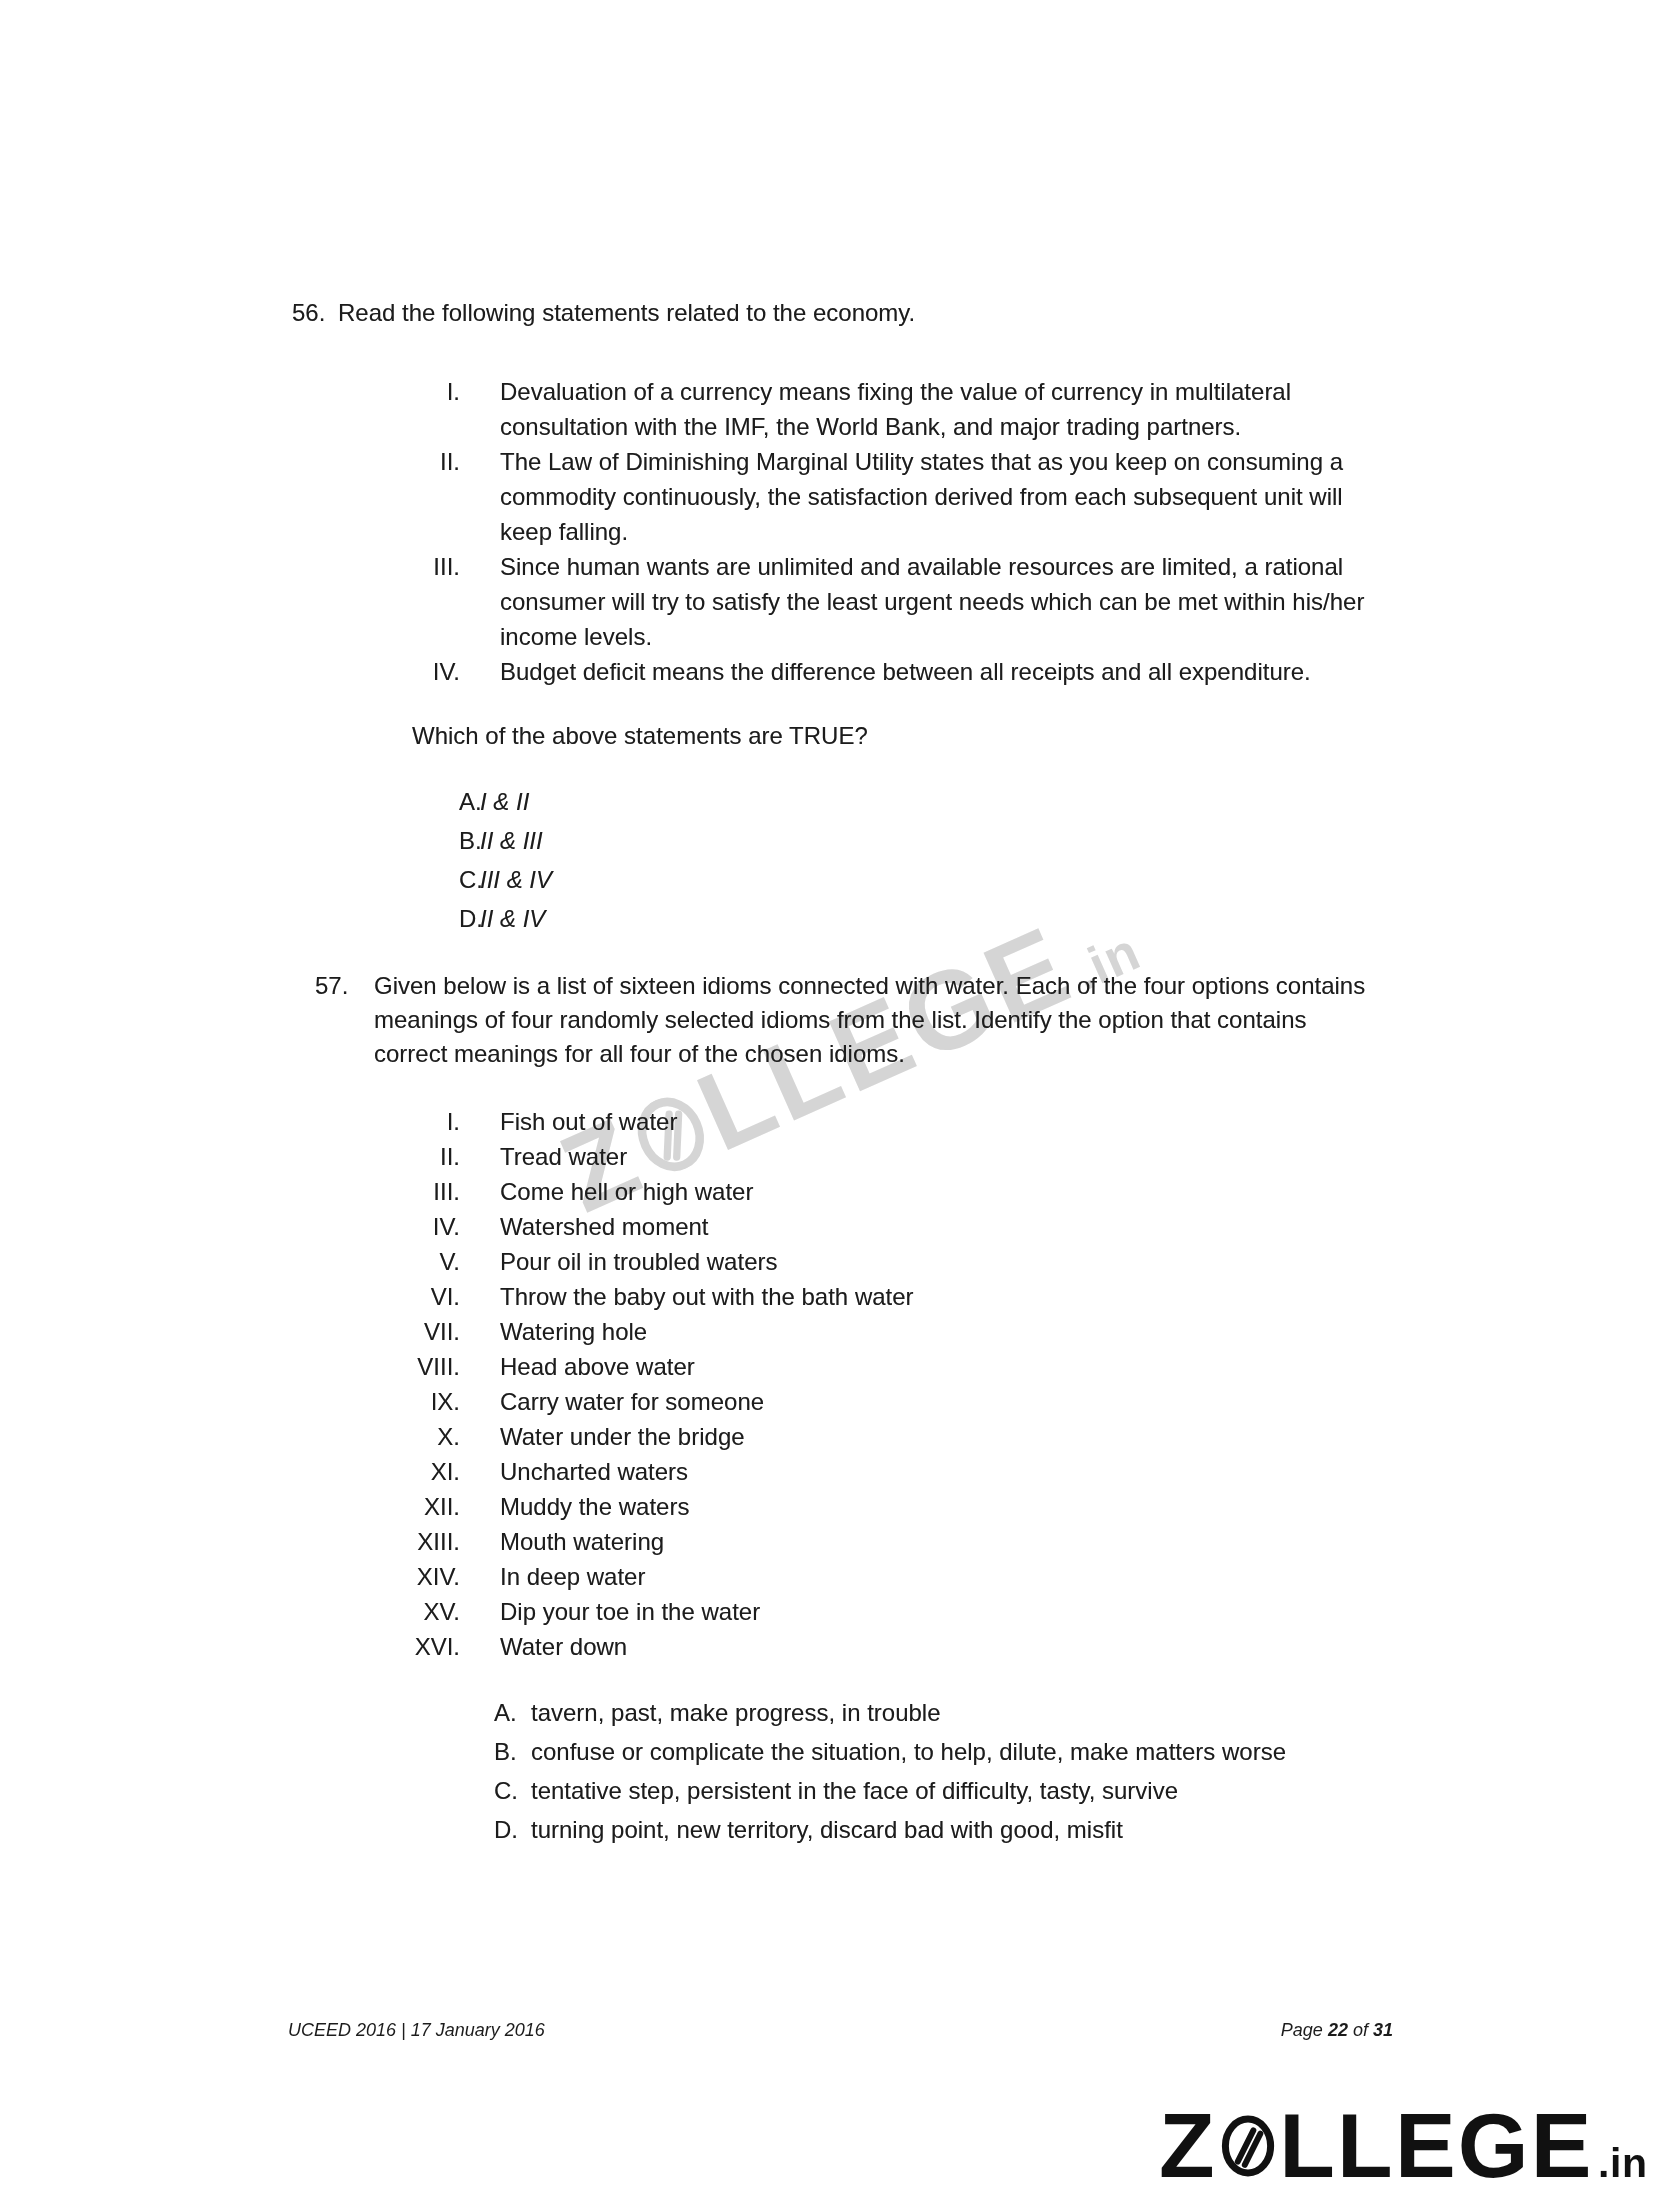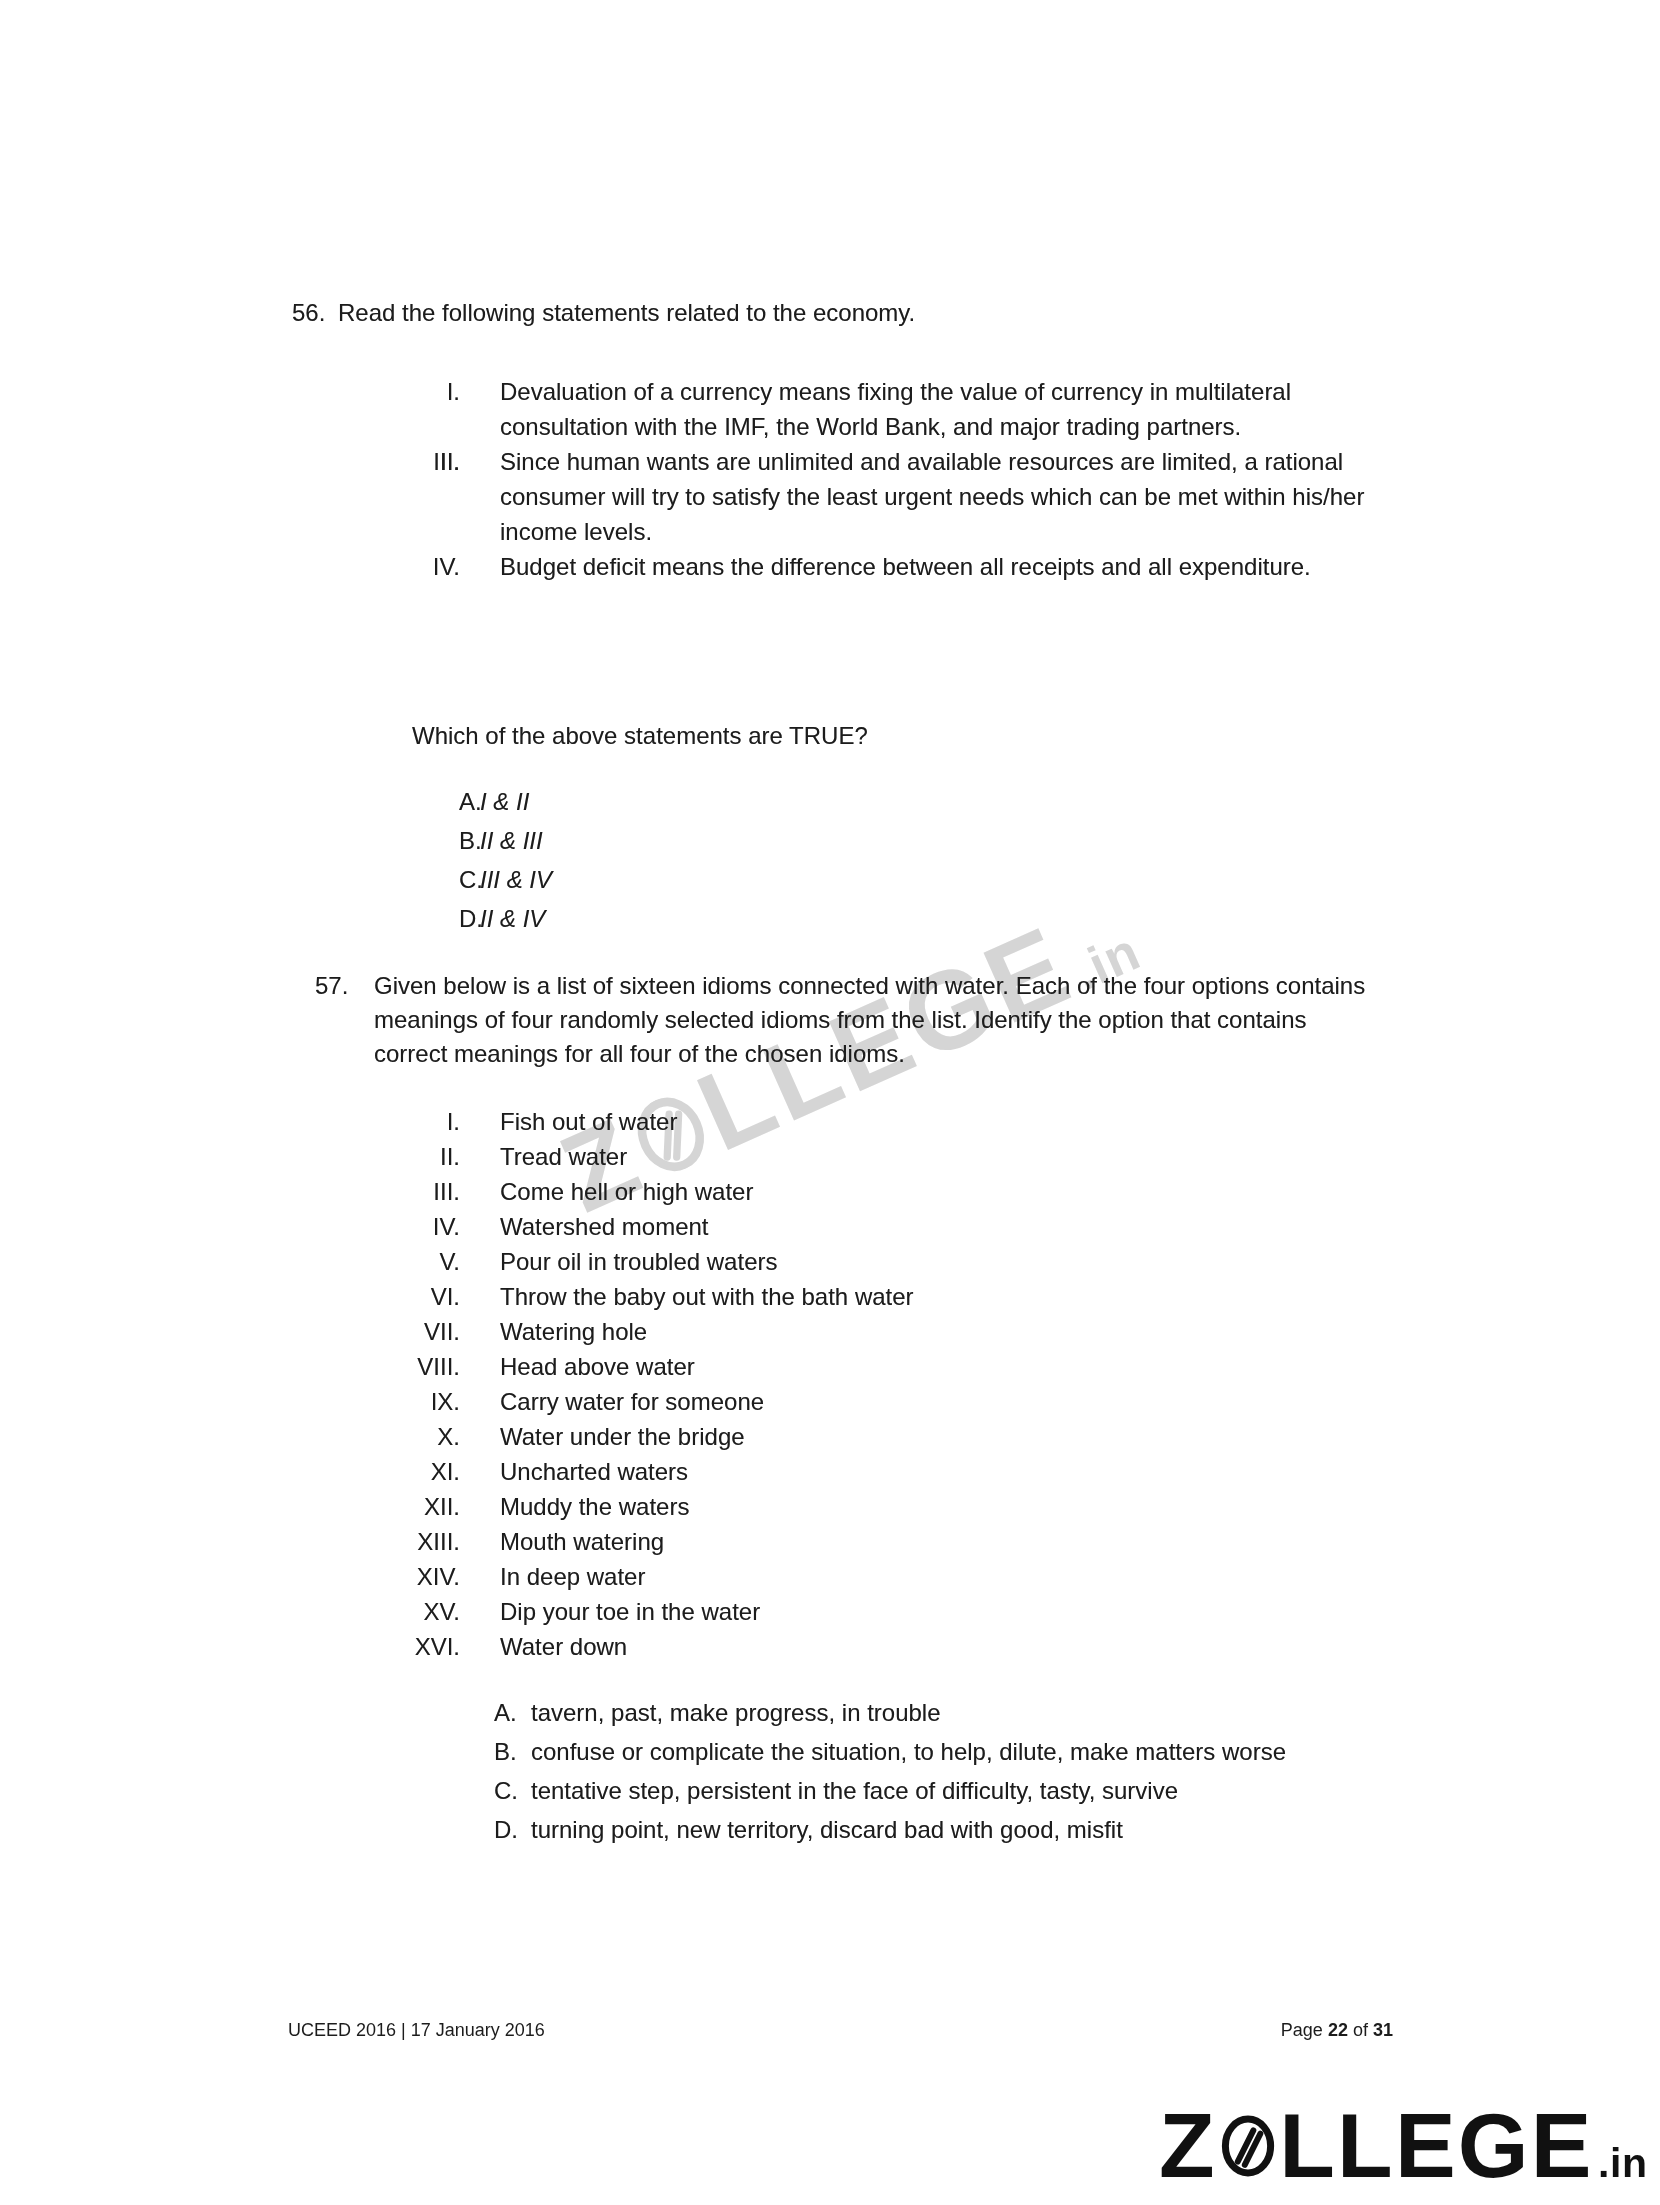--- a/index.html
+++ b/index.html
@@ -44,21 +44,21 @@
   .idiom{position:relative;height:35px;line-height:35px;}
   .idiom .label{position:absolute;left:310px;width:114px;text-align:right;}
   .idiom .text{position:absolute;left:464px;}
 
   #q57-options{top:1693px;left:0;width:100%;}
   #q57-options .opt{position:relative;height:39px;line-height:39px;}
   #q57-options .opt .label{position:absolute;left:458px;}
   #q57-options .opt .text{position:absolute;left:495px;}
 
   
-  #footer{top:2018px;left:0;width:100%;height:24px;font-size:18px;line-height:24px;}
+  #footer{top:2018px;left:0;width:100%;height:24px;font-size:18px;line-height:24px;font-style:italic;}
   #footer .left{position:absolute;left:288px;}
   #footer .right{position:absolute;right:268px;white-space:nowrap;}
   #footer b{font-weight:700;}
 
   
   .brand{display:flex;align-items:baseline;font-weight:700;}
   .brand svg{display:inline-block;}
 
   #logo{right:13.3px;top:2094px;color:var(--logo-color);
         font-size:91px;letter-spacing:2.2px;}
@@ -94,20 +94,23 @@
 </div>
 
 <div id="q56-statements" class="abs soft content">
   <div class="stmt">
     <span class="label">I.</span>
     <div class="lines pre">Devaluation of a currency means fixing the value of currency in multilateral
 consultation with the IMF, the World Bank, and major trading partners.</div>
   </div>
   <div class="stmt">
     <span class="label">II.</span>
+    <div class="lines pre">The Law of Diminishing Marginal Utility states that as you keep on consuming a
+commodity continuously, the satisfaction derived from each subsequent unit will
+keep falling.</div>
   </div>
   <div class="stmt">
     <span class="label">III.</span>
     <div class="lines pre">Since human wants are unlimited and available resources are limited, a rational
 consumer will try to satisfy the least urgent needs which can be met within his/her
 income levels.</div>
   </div>
   <div class="stmt">
     <span class="label">IV.</span>
     <div class="lines pre">Budget deficit means the difference between all receipts and all expenditure.</div>

